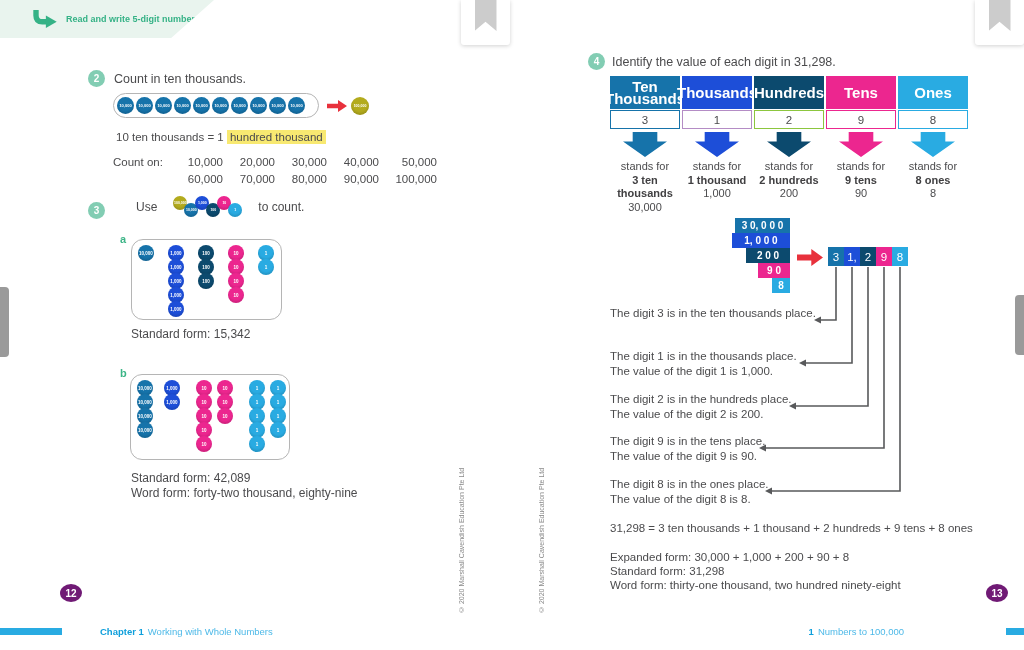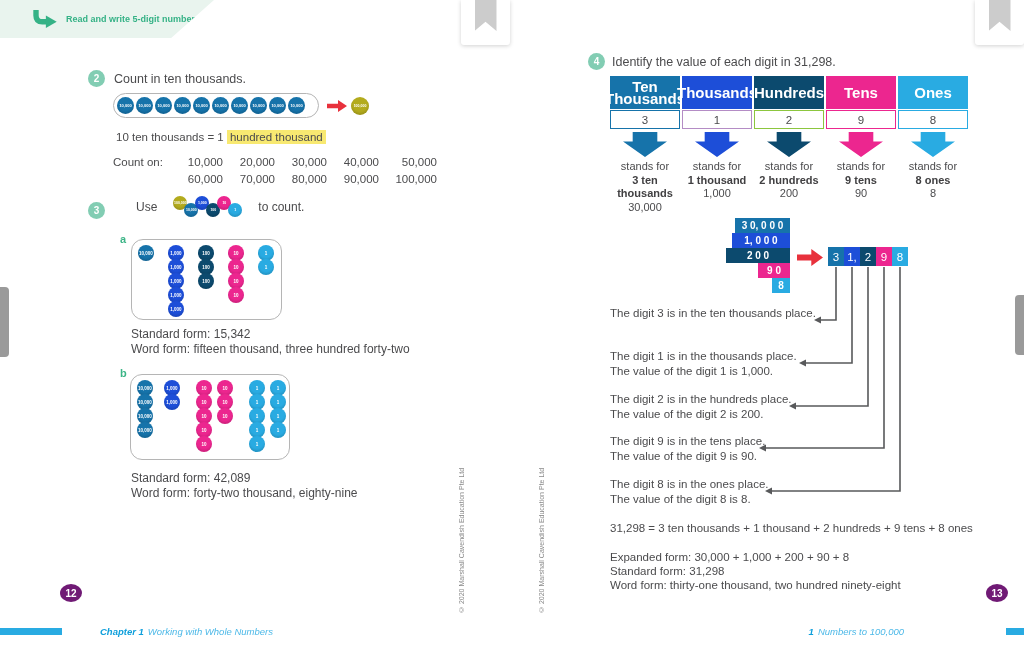--- a/index.html
+++ b/index.html
@@ -89,21 +89,21 @@
           justify-content:center; }
 
   .note { position:absolute; left:610px; font-size:11.5px; line-height:14.5px; }
   .stmt { position:absolute; left:610px; font-size:11.5px; }
 
   
   .foot-bar { position:absolute; height:7px; background:#29abe2; top:628px; }
   .foot-circle { position:absolute; top:584px; width:22px; height:18px; border-radius:50%;
                  background:#701a75; color:#fff; font-size:10px; font-weight:bold;
                  display:flex; align-items:center; justify-content:center; }
-  .foot-text { position:absolute; top:626px; font-size:9.5px; color:#4db9e8;font-style:italic; }
+  .foot-text { position:absolute; top:626px; font-size:9.5px; color:#4db9e8; }
   .foot-text b { color:#0e9fdb; margin-right:4px; }
 
   .copyright { position:absolute; top:438px; height:175px; writing-mode:vertical-rl;
                transform:rotate(180deg); font-size:7px; color:#8a8a8a; text-align:left; }
 
   svg.overlay { position:absolute; left:0; top:0; pointer-events:none; }
 </style>
 </head>
 <body>
 
@@ -201,21 +201,20 @@
       <span class="chip md c-pink">10</span>
       <span class="chip md c-pink">10</span>
       <span class="chip md c-pink">10</span>
     </div>
     <div class="ccol gap14">
       <span class="chip md c-cyan">1</span>
       <span class="chip md c-cyan">1</span>
     </div>
   </div>
   <div class="txt" style="left:131px; top:327px;">Standard form: 15,342</div>
-  <div class="txt" style="left:131px; top:342px;">Word form: fifteen thousand, three hundred forty-two</div>
 
   <div class="ex-label" style="left:120px; top:367px;">b</div>
   <div class="chip-box" style="left:130px; top:374px; width:160px; height:86px;">
     <div class="ccol">
       <span class="chip md c-blue">10,000</span>
       <span class="chip md c-blue">10,000</span>
       <span class="chip md c-blue">10,000</span>
       <span class="chip md c-blue">10,000</span>
     </div>
     <div class="ccol gap11">
@@ -311,21 +310,21 @@
         <div>stands for</div>
         <span class="bold">8 ones</span>
         <div>8</div>
       </div>
     </div>
   </div>
 
   <div class="decomp">
     <div class="dbar c-blue" style="width:55px;">3 0, 0 0 0</div>
     <div class="dbar c-purple" style="width:58px;">1, 0 0 0</div>
-    <div class="dbar c-green" style="width:64px;">2 0 0</div>
+    <div class="dbar c-green" style="width:44px;">2 0 0</div>
     <div class="dbar c-pink" style="width:32px;">9 0</div>
     <div class="dbar c-cyan" style="width:18px;">8</div>
   </div>
 
   <div class="right-arrow" style="position:absolute; left:797px; top:249px; width:26px; height:17px;"></div>
 
   <div class="digit-boxes">
     <div class="dbox c-blue">3</div>
     <div class="dbox c-purple">1,</div>
     <div class="dbox c-green">2</div>

